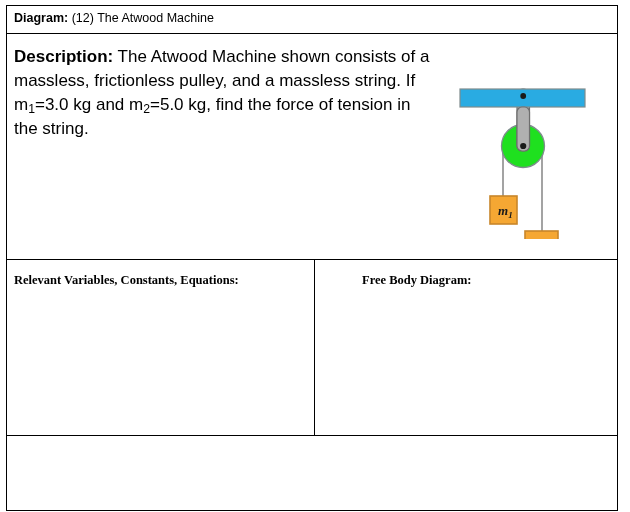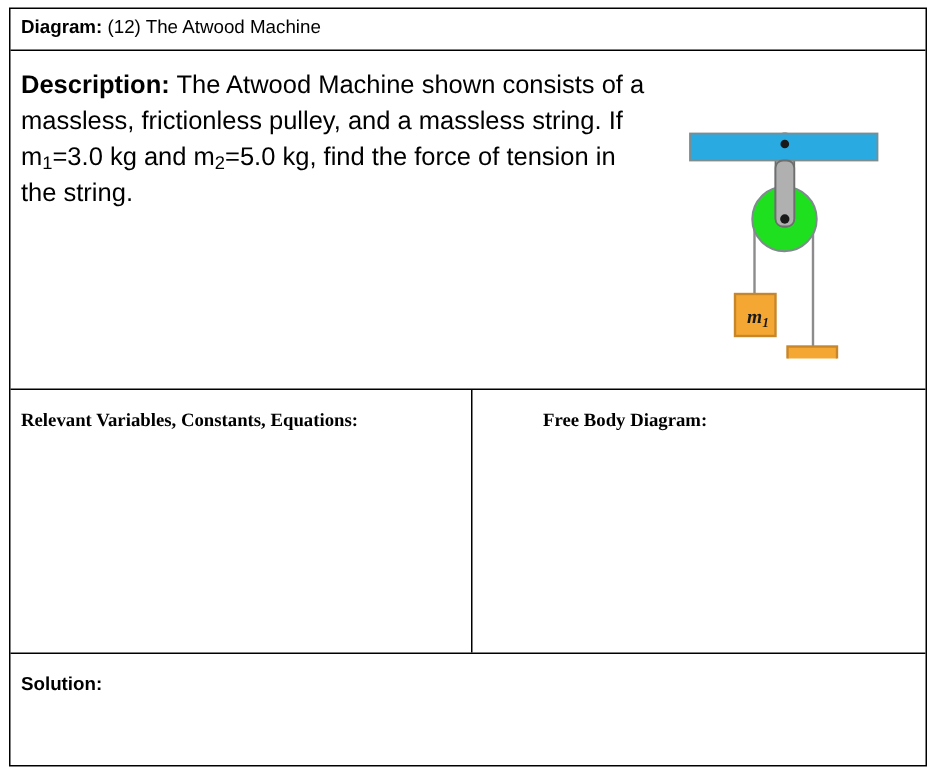--- a/index.html
+++ b/index.html
@@ -195,19 +195,14 @@
         <span class="lbl-bold">Relevant Variables, Constants, Equations:</span>
       </div>
     </div>
     <div class="cell-fbd">
       <div class="cell-text">
         <span class="lbl-bold">Free Body Diagram:</span>
       </div>
     </div>
   </div>
 
-  <div class="row-solution">
-    <div class="cell-text">
-      <span class="lbl-bold">Solution:</span>
-    </div>
-  </div>
 
 </div>
 
 </body></html>

